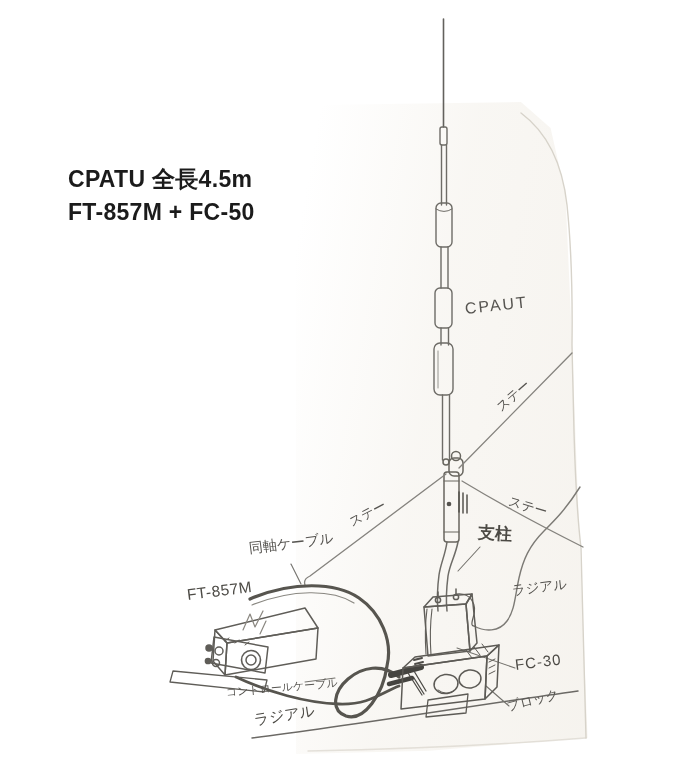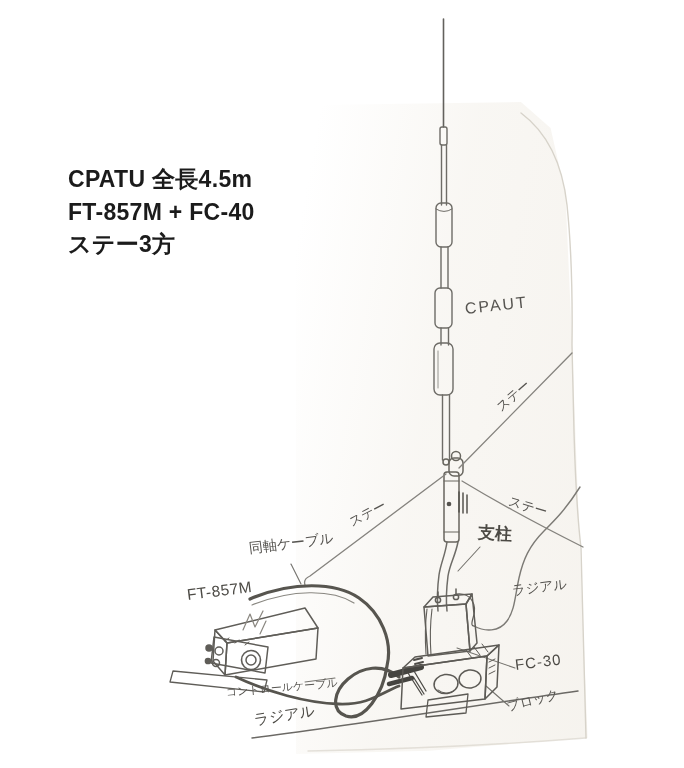--- a/index.html
+++ b/index.html
@@ -123,22 +123,21 @@
         <path d="M438 690 q8 6 16 1" stroke-width="1"></path>
         <path d="M408 673 l14 22 m-8 -24 l12 20 m-12 -13 l10 16" stroke="#4e4c48" stroke-width="1.3"></path>
         <path d="M414 660 l8 -2 m-7 6 l8 -2" stroke="#4e4c48" stroke-width="2"></path>
         <path d="M428 700 L468 694 L466 713 L426 717 Z" stroke-width="1.3"></path>
       </g>
     </g>
   </svg>
 
   <div class="notes">
     <div>CPATU 全長4.5m</div>
-    <div>FT-857M + FC-40</div>
-    <div>ステー3方</div>
+    <div>FT-857M + FC-50</div>
   </div>
 
   <div class="hw" style="left:465px;top:301px;font-size:16px;letter-spacing:2px;transform:rotate(-6deg)">CPAUT</div>
   <div class="hw" style="left:498px;top:402px;font-size:13px;transform:rotate(-41deg)">ステー</div>
   <div class="hw" style="left:509px;top:494px;font-size:13px;transform:rotate(17deg)">ステー</div>
   <div class="hw" style="left:350px;top:516px;font-size:13px;transform:rotate(-28deg)">ステー</div>
   <div class="hw b" style="left:478px;top:524px;font-size:17px;transform:rotate(3deg);color:#4c4a45">支柱</div>
   <div class="hw" style="left:512px;top:584px;font-size:13.5px;transform:rotate(-7deg)">ラジアル</div>
   <div class="hw" style="left:249px;top:541px;font-size:14px;transform:rotate(-7deg)">同軸ケーブル</div>
   <div class="hw" style="left:187px;top:587px;font-size:15.5px;letter-spacing:.5px;transform:rotate(-7deg);color:#4c4a45">FT-857M</div>

